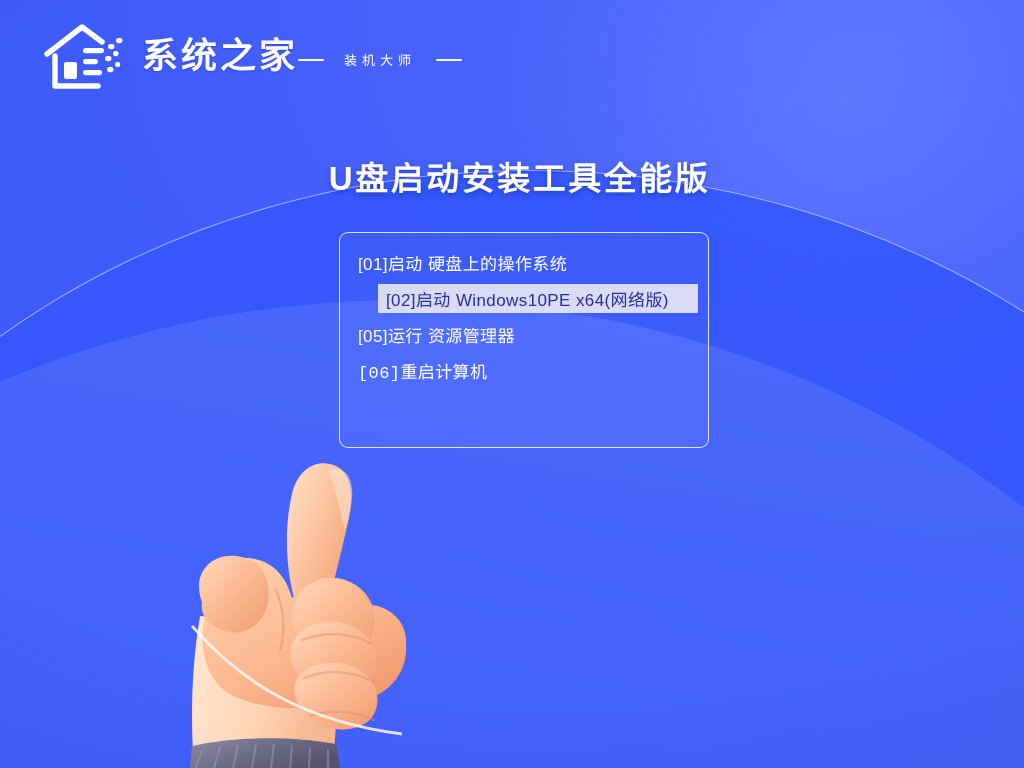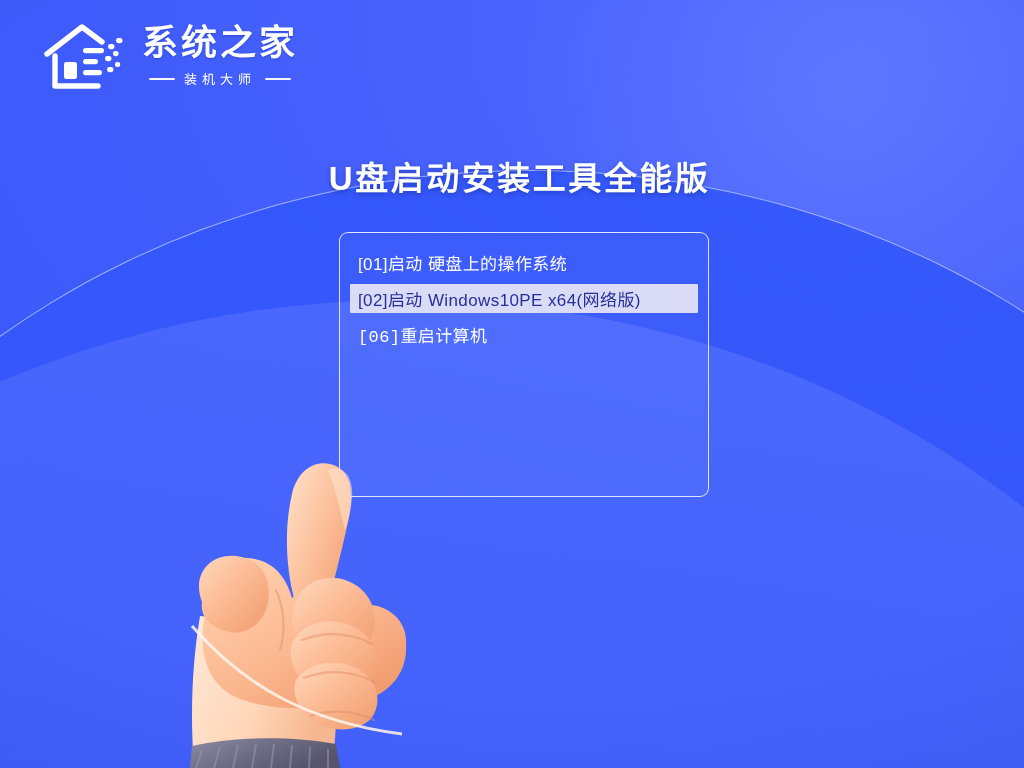--- a/index.html
+++ b/index.html
@@ -76,33 +76,33 @@
   
   .logo {
     position: absolute;
     left: 42px;
     top: 18px;
     display: flex;
     align-items: center;
     gap: 14px;
   }
   .logo-mark { width: 86px; height: 76px; display: block; }
-  .logo-text-wrap { display: flex; flex-direction: column; align-items: center; }
+  .logo-text-wrap { display: flex; flex-direction: row; align-items: center; }
   .logo-word {
     color: #ffffff;
     font-size: 36px;
     font-weight: bold;
     letter-spacing: 3px;
     line-height: 1.06;
     text-shadow: 0 1px 2px rgba(20,40,140,.35);
   }
   .logo-sub {
     display: flex;
     align-items: center;
-    gap: 9px;
+    gap: 20px;
     margin-top: 7px;
   }
   .logo-sub .rule {
     width: 26px;
     height: 2px;
     background: #ffffff;
     opacity: .95;
     border-radius: 1px;
   }
   .logo-sub .sub-text {
@@ -126,21 +126,21 @@
     text-shadow: 0 2px 5px rgba(14,34,120,.42);
     padding-left: 15px;
   }
 
   
   .panel {
     position: absolute;
     left: 339px;
     top: 232px;
     width: 370px;
-    height: 265px;
+    height: 216px;
     box-sizing: border-box;
     border: 1.6px solid rgba(236, 242, 255, .92);
     border-radius: 9px;
     background: rgba(255,255,255,.035);
   }
   .menu {
     position: absolute;
     left: 10px;
     right: 10px;
     top: 15px;
@@ -157,20 +157,21 @@
     font-size: 17px;
     letter-spacing: .4px;
     white-space: nowrap;
     box-sizing: border-box;
     border-radius: 1px;
   }
   .menu-item:last-child { margin-bottom: 0; font-family: Liberation Mono, monospace; }
   .menu-item.selected {
     background: #d9dbf7;
     color: #26309a;
+    margin-left: 28px;
   }
 
   
   .hand-layer {
     position: absolute;
     left: 96px;
     top: 430px;
     width: 330px;
     height: 338px;
     pointer-events: none;
@@ -224,20 +225,23 @@
 
   <div class="panel">
     <div class="menu" id="menu-list">
         <div class="menu-item">
           <span>[01]启动 硬盘上的操作系统</span>
         </div>
         <div class="menu-item selected">
           <span>[02]启动 Windows10PE x64(网络版)</span>
         </div>
         <div class="menu-item">
+          <span>[05]运行 资源管理器</span>
+        </div>
+        <div class="menu-item">
           <span>[06]重启计算机</span>
         </div>
       </div>
   </div>
 
   <div class="hand-layer">
     <svg viewBox="0 0 330 338" aria-hidden="true">
       <defs>
         <linearGradient id="skinA" x1="0" y1="0" x2="1" y2="1">
           <stop offset="0%" stop-color="#ffd9bd"></stop>

